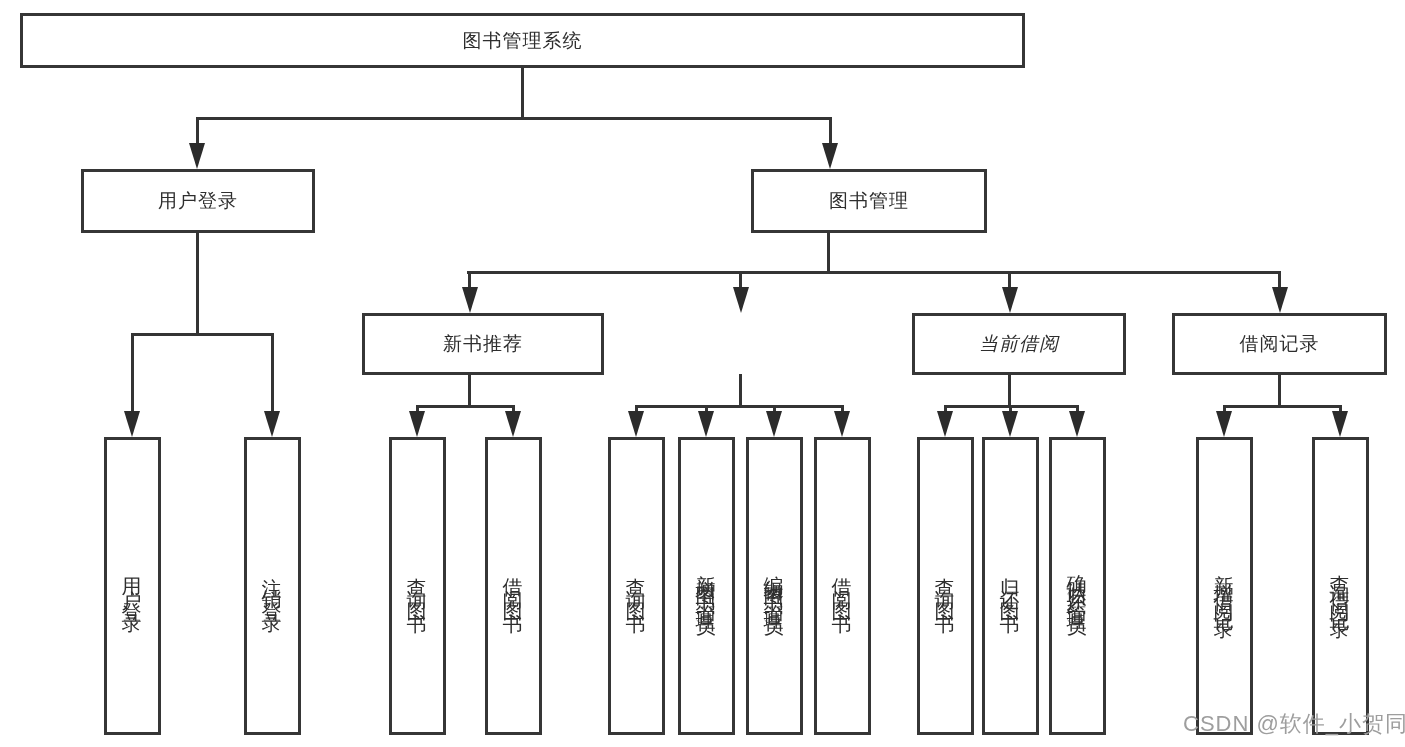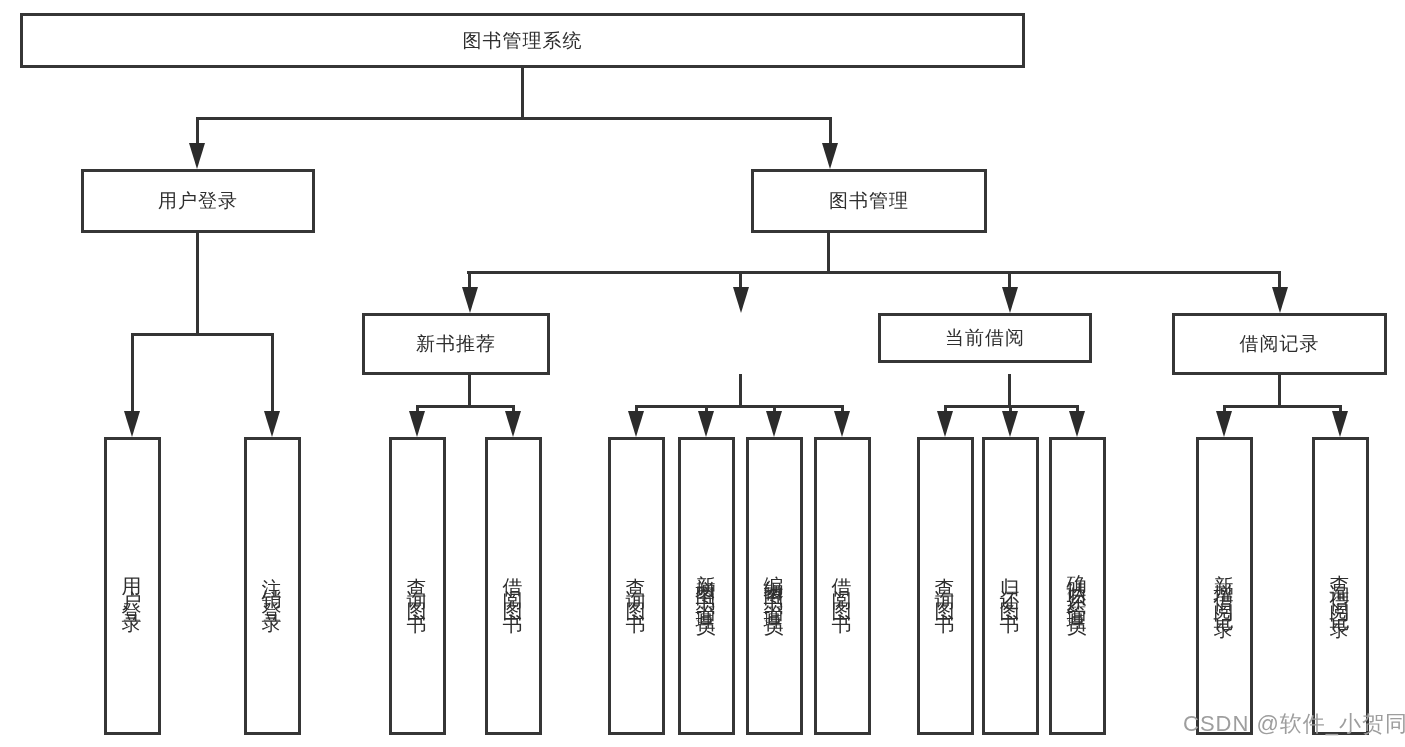--- a/index.html
+++ b/index.html
@@ -69,24 +69,24 @@
   <div class="hline" style="left:467px;top:271px;width:814px;"></div>
   <div class="vline" style="left:468px;top:271px;height:18px;"></div>
   <div class="arrow" style="left:462px;top:287px;"></div>
   <div class="vline" style="left:739px;top:271px;height:18px;"></div>
   <div class="arrow" style="left:733px;top:287px;"></div>
   <div class="vline" style="left:1008px;top:271px;height:18px;"></div>
   <div class="arrow" style="left:1002px;top:287px;"></div>
   <div class="vline" style="left:1278px;top:271px;height:18px;"></div>
   <div class="arrow" style="left:1272px;top:287px;"></div>
 
-  <div class="box hdr" style="left:362px;top:313px;width:188px;height:62px;">
+  <div class="box hdr" style="left:362px;top:313px;width:242px;height:62px;">
     <span>新书推荐</span>
   </div>
-  <div class="box hdr" style="left:878px;top:313px;width:214px;height:50px;">
+  <div class="box hdr" style="left:912px;top:313px;width:214px;height:62px;font-style:italic;">
     <span>当前借阅</span>
   </div>
   <div class="box hdr" style="left:1172px;top:313px;width:215px;height:62px;justify-content:center;">
     <span>借阅记录</span>
   </div>
 
   <div class="vline" style="left:468px;top:374px;height:33px;"></div>
   <div class="hline" style="left:416px;top:405px;width:99px;"></div>
   <div class="vline" style="left:416px;top:405px;height:8px;"></div>
   <div class="arrow" style="left:409px;top:411px;"></div>

